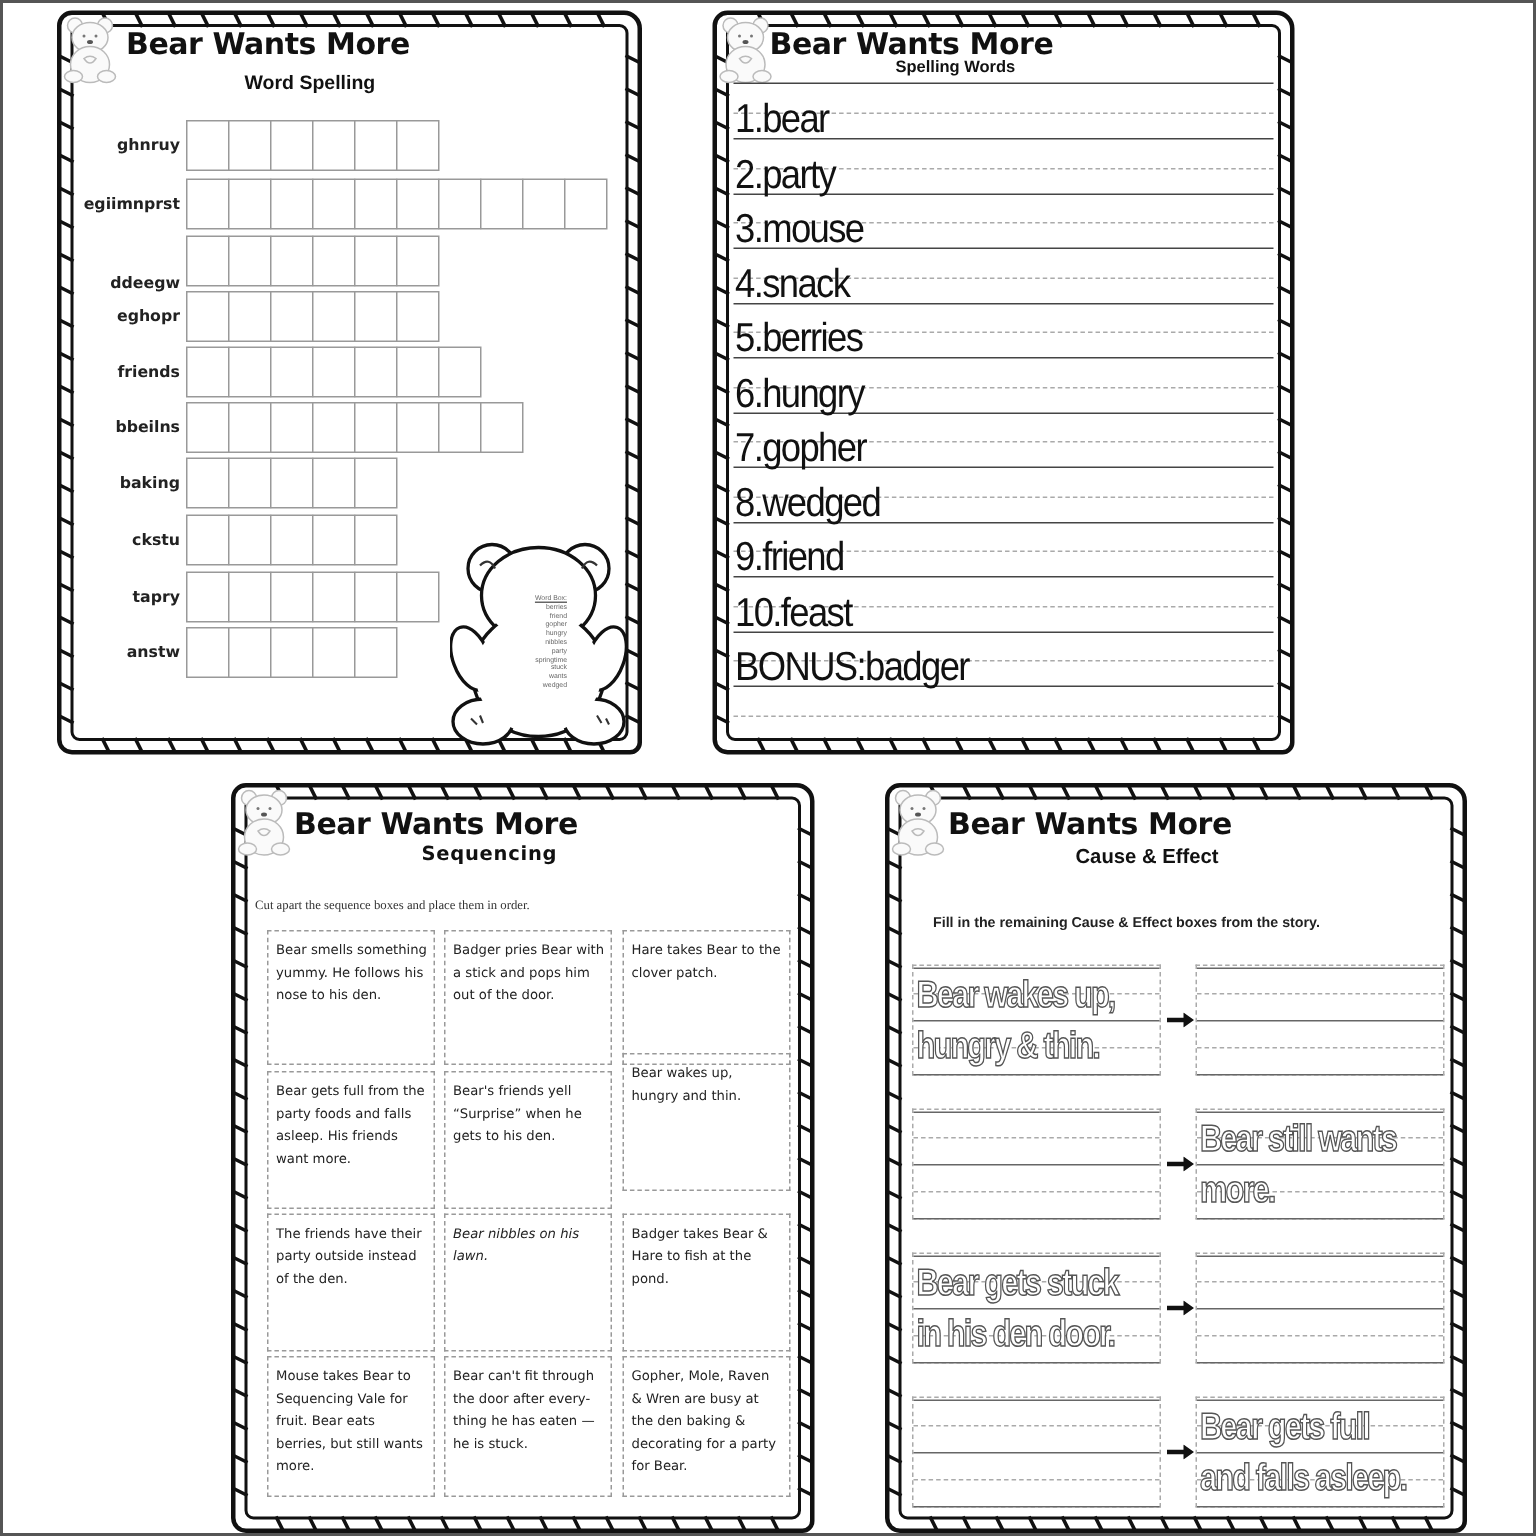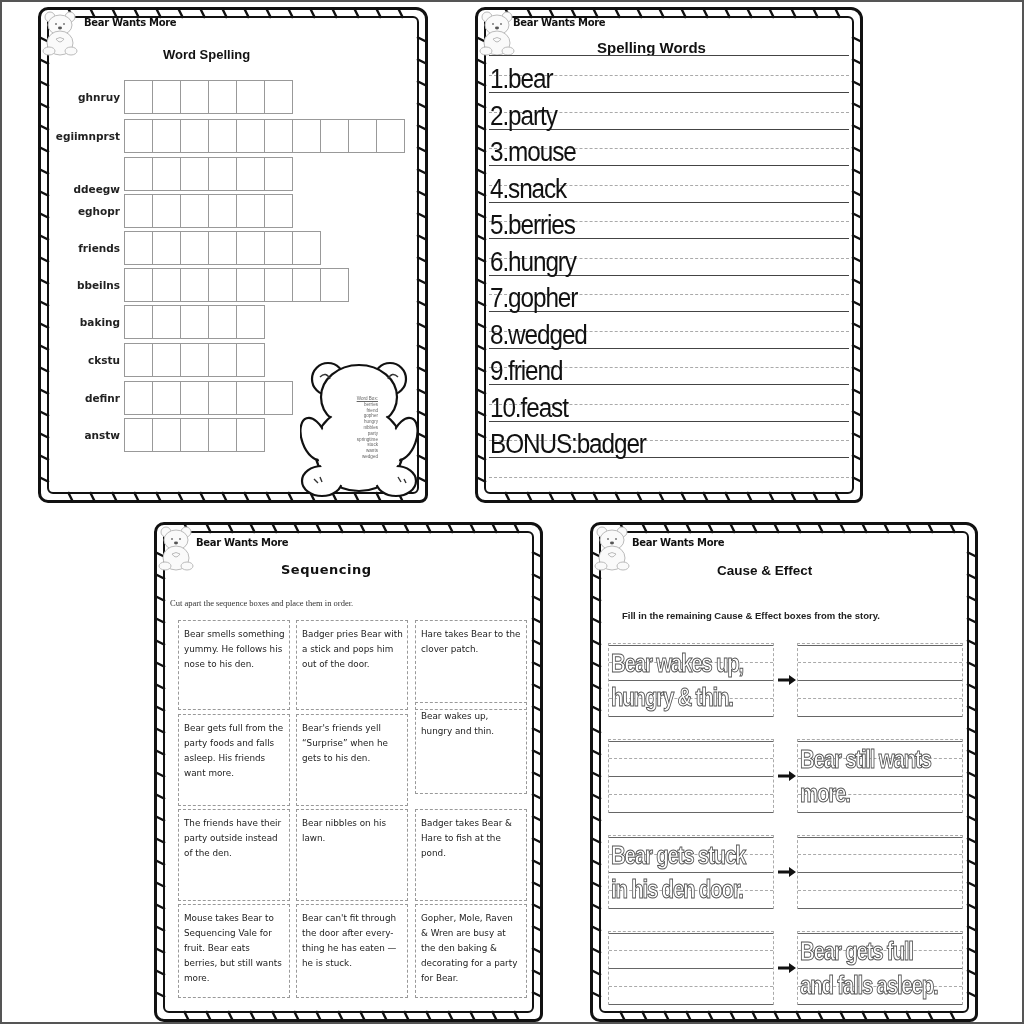--- a/index.html
+++ b/index.html
@@ -6,21 +6,21 @@
   html, body { width: 1024px; height: 1024px; background: #fff; overflow: hidden; }
   body { position: relative; font-family: "DejaVu Sans", sans-serif; color: #111; }
   .canvas { position: absolute; left: 0; top: 0; width: 1024px; height: 1024px; border: 2px solid #555; background: #fff; }
 
   .page { position: absolute; background: #fff; }
   .frame { position: absolute; inset: 0; border: 3px solid #111; border-radius: 10px 12px 8px 10px; }
   .frame-inner { position: absolute; inset: 9px; border: 2px solid #111; border-radius: 6px; }
   .ties { position: absolute; left: 0; top: 0; width: 100%; height: 100%; pointer-events: none; }
 
   .bear-logo { position: absolute; left: 2px; top: 2px; width: 40px; height: 48px; }
-  .page-brand { position: absolute; font-family: "DejaVu Sans", sans-serif; font-weight: bold; font-size: 10px; letter-spacing: -0.3px; color: #111; }
+  .page-brand { position: absolute; font-family: "DejaVu Sans", sans-serif; font-weight: bold; font-size: 20px; letter-spacing: -0.3px; color: #111; }
   .page-subtitle { position: absolute; font-family: "Liberation Sans", sans-serif; font-weight: bold; color: #111; }
 
   
   .ws-row { position: absolute; left: 0; height: 34px; display: flex; align-items: center; }
   .ws-label { position: absolute; right: 0; width: 80px; text-align: right; font-size: 10.5px; font-family: "DejaVu Sans", sans-serif; font-weight: 600; color: #222; }
   .ws-cells { position: absolute; display: flex; }
   .ws-cell { width: 29px; height: 34px; border: 1px solid #999; margin-right: -1px; background: #fff; }
 
   
   .sp-line { position: absolute; left: 14px; right: 14px; }
@@ -229,21 +229,21 @@
           <div class="ws-label">ckstu</div>
         </div>
         <div class="ws-cells" style="left: 86px; top: 336px;">
           <div class="ws-cell"></div>
           <div class="ws-cell"></div>
           <div class="ws-cell"></div>
           <div class="ws-cell"></div>
           <div class="ws-cell"></div>
         </div>
         <div class="ws-row" style="top: 374px; width: 82px;">
-          <div class="ws-label">definr</div>
+          <div class="ws-label">tapry</div>
         </div>
         <div class="ws-cells" style="left: 86px; top: 374px;">
           <div class="ws-cell"></div>
           <div class="ws-cell"></div>
           <div class="ws-cell"></div>
           <div class="ws-cell"></div>
           <div class="ws-cell"></div>
           <div class="ws-cell"></div>
         </div>
         <div class="ws-row" style="top: 411px; width: 82px;">
@@ -379,21 +379,21 @@
             <ellipse cx="20" cy="34" rx="13" ry="12"></ellipse>
             <ellipse cx="9" cy="42" rx="6" ry="4"></ellipse>
             <ellipse cx="31" cy="42" rx="6" ry="4"></ellipse>
           </g>
           <circle cx="16" cy="15" r="1" fill="#777"></circle>
           <circle cx="24" cy="15" r="1" fill="#777"></circle>
           <ellipse cx="20" cy="19" rx="2" ry="1.4" fill="#555"></ellipse>
           <path d="M16 30 q4 6 8 0 q-4 -3 -8 0z" fill="none" stroke="#bbb"></path>
         </svg></div>
     <div class="page-brand" style="left:38px;top:10px;">Bear Wants More</div>
-    <div class="page-subtitle" style="left:122px;top:32px;font-size:15px;">Spelling Words</div>
+    <div class="page-subtitle" style="left:122px;top:32px;font-size:11px;">Spelling Words</div>
     <div id="sp-lines">
         <div class="sp-line sp-solid" style="top: 48px;"></div>
         <div class="sp-line sp-dot" style="top: 68px;"></div>
         <div class="sp-line sp-solid" style="top: 85px;"></div>
         <div class="sp-word" style="top: 59px;">1.bear</div>
         <div class="sp-line sp-dot" style="top: 104.5px;"></div>
         <div class="sp-line sp-solid" style="top: 121.5px;"></div>
         <div class="sp-word" style="top: 95.5px;">2.party</div>
         <div class="sp-line sp-dot" style="top: 141px;"></div>
         <div class="sp-line sp-solid" style="top: 158px;"></div>
@@ -523,21 +523,21 @@
     <div class="page-subtitle" style="left:127px;top:40px;font-size:13px;font-family:'DejaVu Sans',sans-serif;font-weight:900;letter-spacing:0.5px;">Sequencing</div>
     <div class="seq-instr">Cut apart the sequence boxes and place them in order.</div>
     <div id="seq-boxes">
         <div class="seq-box" style="left: 24px; top: 98px; height: 90px;">Bear smells something yummy. He follows his nose to his den.</div>
         <div class="seq-box" style="left: 142px; top: 98px; height: 90px;">Badger pries Bear with a stick and pops him out of the door.</div>
         <div class="seq-box" style="left: 261px; top: 98px; height: 90px;">Hare takes Bear to the clover patch.</div>
         <div class="seq-box" style="left: 24px; top: 192px; height: 92px;">Bear gets full from the party foods and falls asleep. His friends want more.</div>
         <div class="seq-box" style="left: 142px; top: 192px; height: 92px;">Bear's friends yell “Surprise” when he gets to his den.</div>
         <div class="seq-box" style="left: 261px; top: 180px; height: 92px;">Bear wakes up, hungry and thin.</div>
         <div class="seq-box" style="left: 24px; top: 287px; height: 92px;">The friends have their party outside instead of the den.</div>
-        <div class="seq-box" style="left: 142px; top: 287px; height: 92px;">Bear nibbles on his lawn.</div>
+        <div class="seq-box" style="left: 142px; top: 287px; height: 92px; font-style: italic;">Bear nibbles on his lawn.</div>
         <div class="seq-box" style="left: 261px; top: 287px; height: 92px;">Badger takes Bear &amp; Hare to fish at the pond.</div>
         <div class="seq-box" style="left: 24px; top: 382px; height: 94px;">Mouse takes Bear to Sequencing Vale for fruit. Bear eats berries, but still wants more.</div>
         <div class="seq-box" style="left: 142px; top: 382px; height: 94px;">Bear can't fit through the door after every-thing he has eaten — he is stuck.</div>
         <div class="seq-box" style="left: 261px; top: 382px; height: 94px;">Gopher, Mole, Raven &amp; Wren are busy at the den baking &amp; decorating for a party for Bear.</div>
       </div>
   </div>
 
   <div class="page" id="p4" style="left:588px;top:520px;width:388px;height:500px;">
     <div class="frame"></div>
     <div class="frame-inner"></div>

